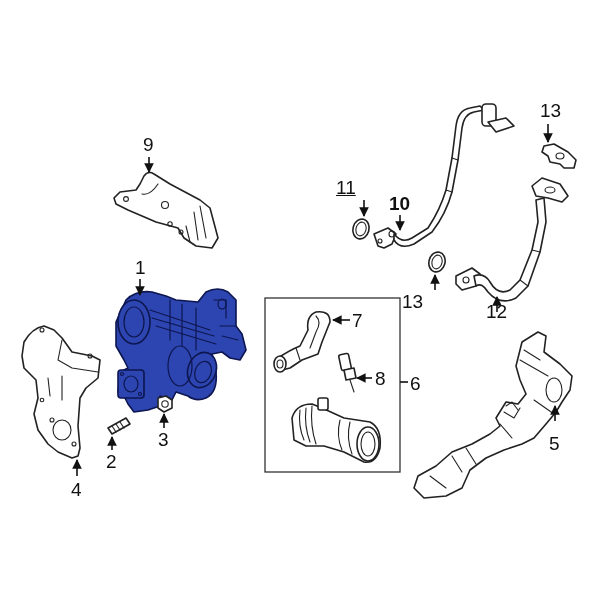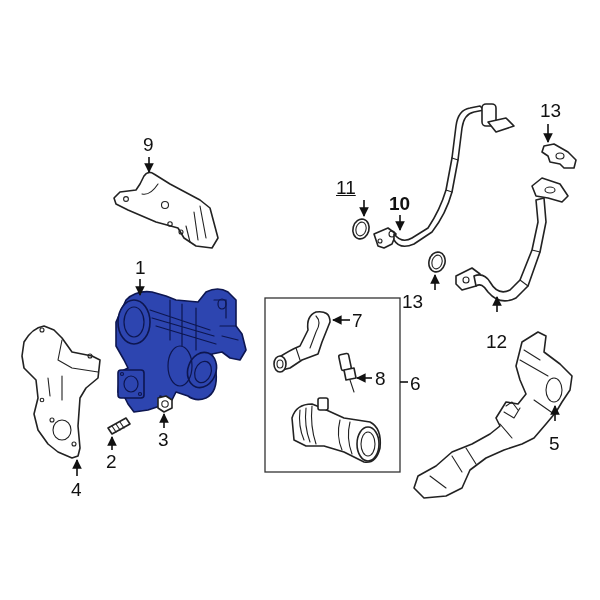--- a/index.html
+++ b/index.html
@@ -154,15 +154,15 @@
 <div class="callout" style="left:106px; top:452px;">2</div>
 <div class="callout" style="left:158px; top:430px;">3</div>
 <div class="callout" style="left:71px; top:480px;">4</div>
 <div class="callout" style="left:549px; top:434px;">5</div>
 <div class="callout" style="left:410px; top:374px;">6</div>
 <div class="callout" style="left:352px; top:311px;">7</div>
 <div class="callout" style="left:375px; top:369px;">8</div>
 <div class="callout" style="left:143px; top:135px;">9</div>
 <div class="callout" style="left:389px; top:194px;font-weight:bold;">10</div>
 <div class="callout" style="left:336px; top:178px;text-decoration:underline;">11</div>
-<div class="callout" style="left:486px; top:332px;">12</div>
+<div class="callout" style="left:486px; top:302px;">12</div>
 <div class="callout" style="left:402px; top:292px;">13</div>
 <div class="callout" style="left:540px; top:101px;">13</div>
 
 </body></html>

